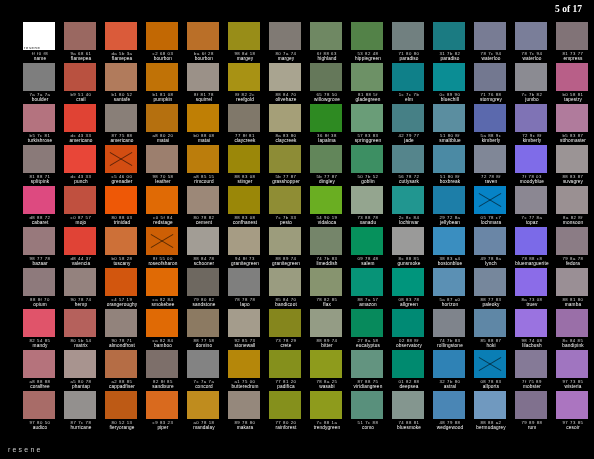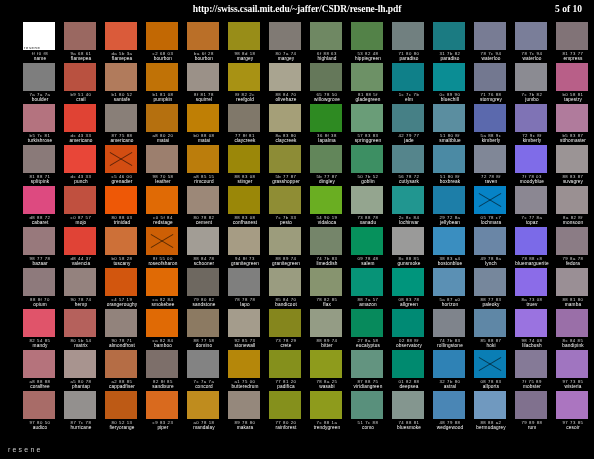--- a/index.html
+++ b/index.html
@@ -106,22 +106,21 @@
     letter-spacing: 2.2px;
     font-family: "Liberation Sans", sans-serif;
   }
 </style>
 </head>
 <body>
 
 <div id="page">
 
   <div id="header">
-    <div id="doc-url">http://swiss.csail.mit.edu/~jaffer/CSDR/resene-lh.pdf</div>
-    <div id="page-indicator">5 of 10</div>
+    <div id="page-indicator">5 of 17</div>
   </div>
 
   <div id="swatch-grid">
       <div class="swatch-cell">
         <div class="swatch-chip" style="background: rgb(255, 255, 255);">
           <span class="chip-brand">resene</span>
         </div>
         <div class="swatch-hex">ff f0 f8</div>
         <div class="swatch-name">name</div>
       </div>

